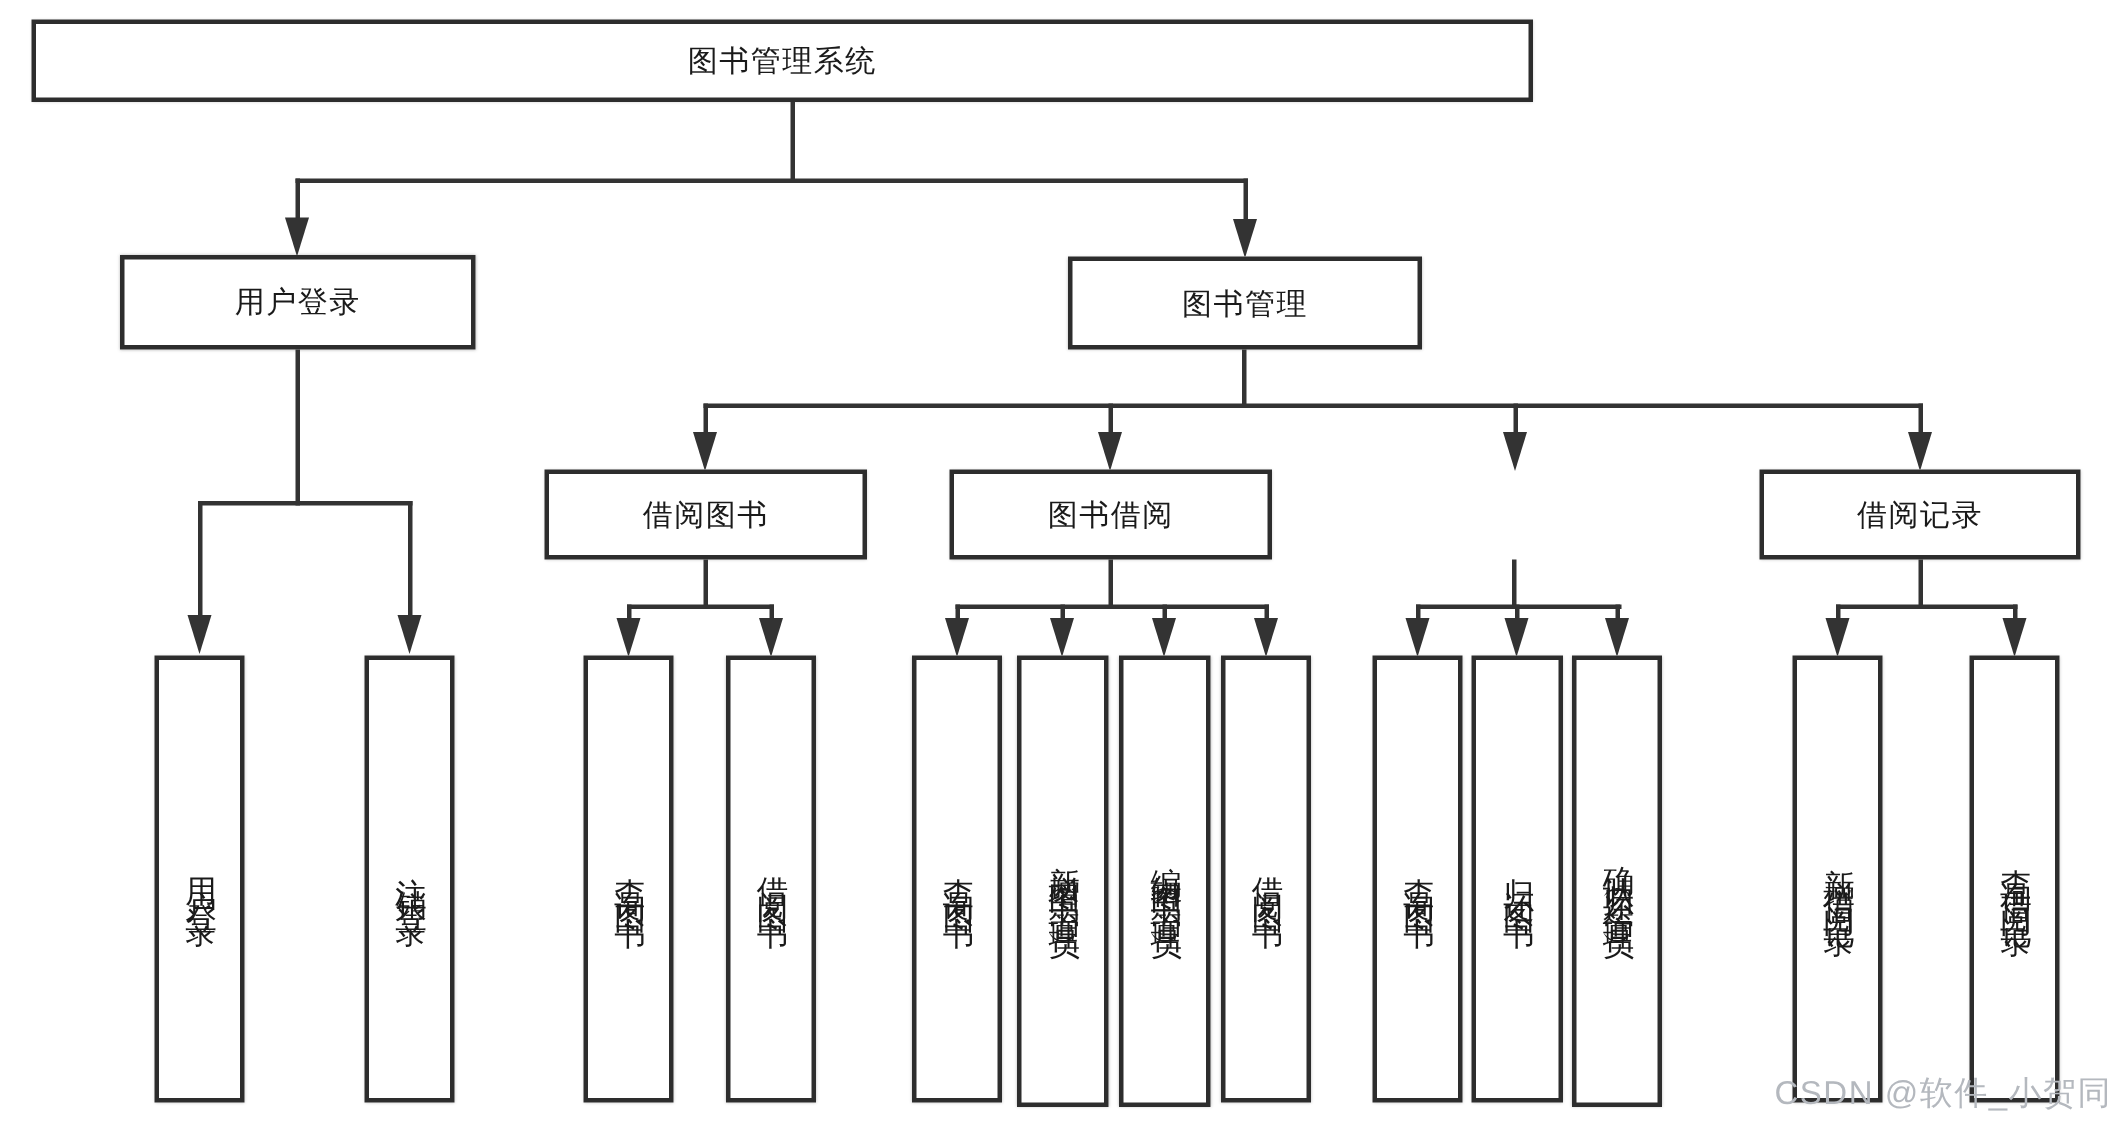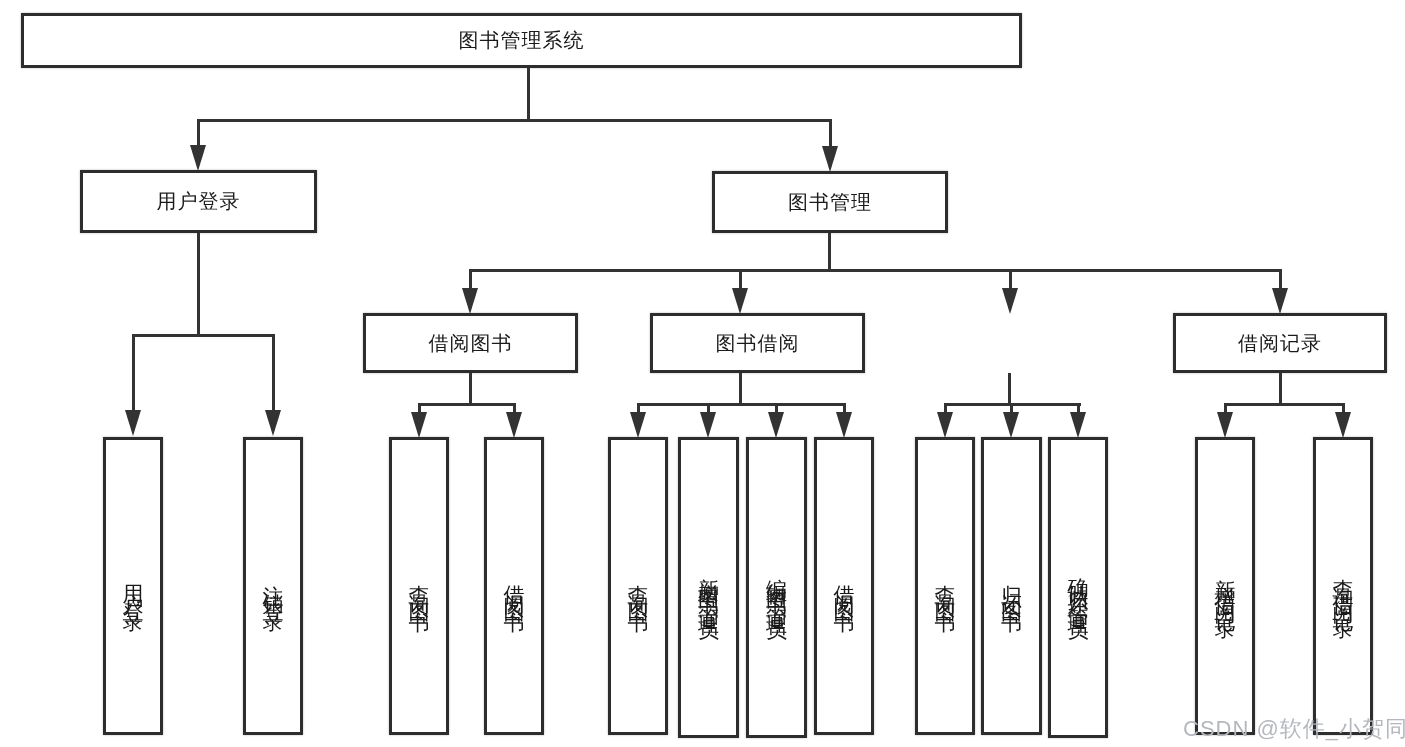--- a/index.html
+++ b/index.html
@@ -70,21 +70,21 @@
   <div class="vline" style="left:739px;top:269px;height:22px;"></div>
   <div class="arrow" style="left:732px;top:288px;"></div>
   <div class="vline" style="left:1009px;top:269px;height:22px;"></div>
   <div class="arrow" style="left:1002px;top:288px;"></div>
   <div class="vline" style="left:1279px;top:269px;height:22px;"></div>
   <div class="arrow" style="left:1272px;top:288px;"></div>
 
   <div class="hbox" style="left:363px;top:313px;width:215px;height:60px;">
     <span>借阅图书</span>
   </div>
-  <div class="hbox" style="left:633px;top:313px;width:215px;height:60px;margin-left:17px;">
+  <div class="hbox" style="left:633px;top:313px;width:215px;height:60px;">
     <span>图书借阅</span>
   </div>
   <div class="hbox" style="left:1173px;top:313px;width:214px;height:60px;">
     <span>借阅记录</span>
   </div>
 
   <div class="vline" style="left:469px;top:373px;height:33px;"></div>
   <div class="hline" style="left:418px;top:403px;width:98px;"></div>
   <div class="vline" style="left:418px;top:403px;height:14px;"></div>
   <div class="arrow" style="left:411px;top:412px;"></div>

